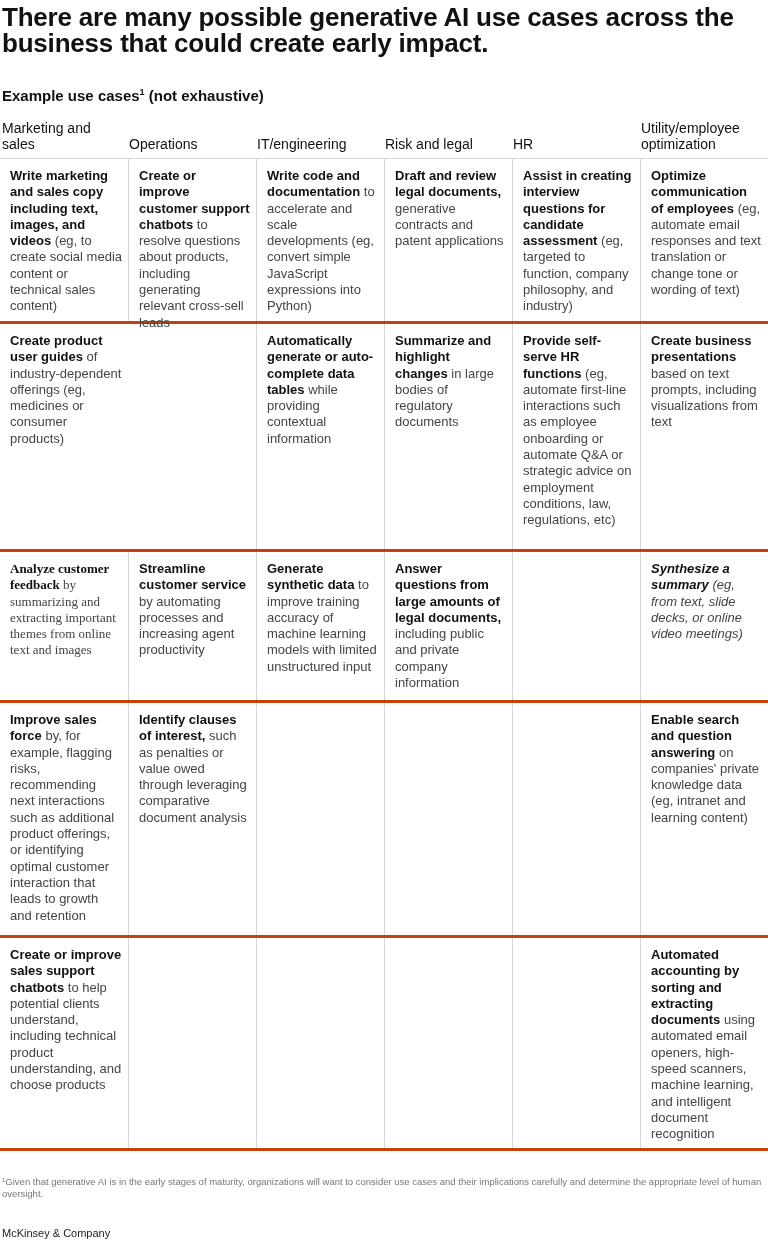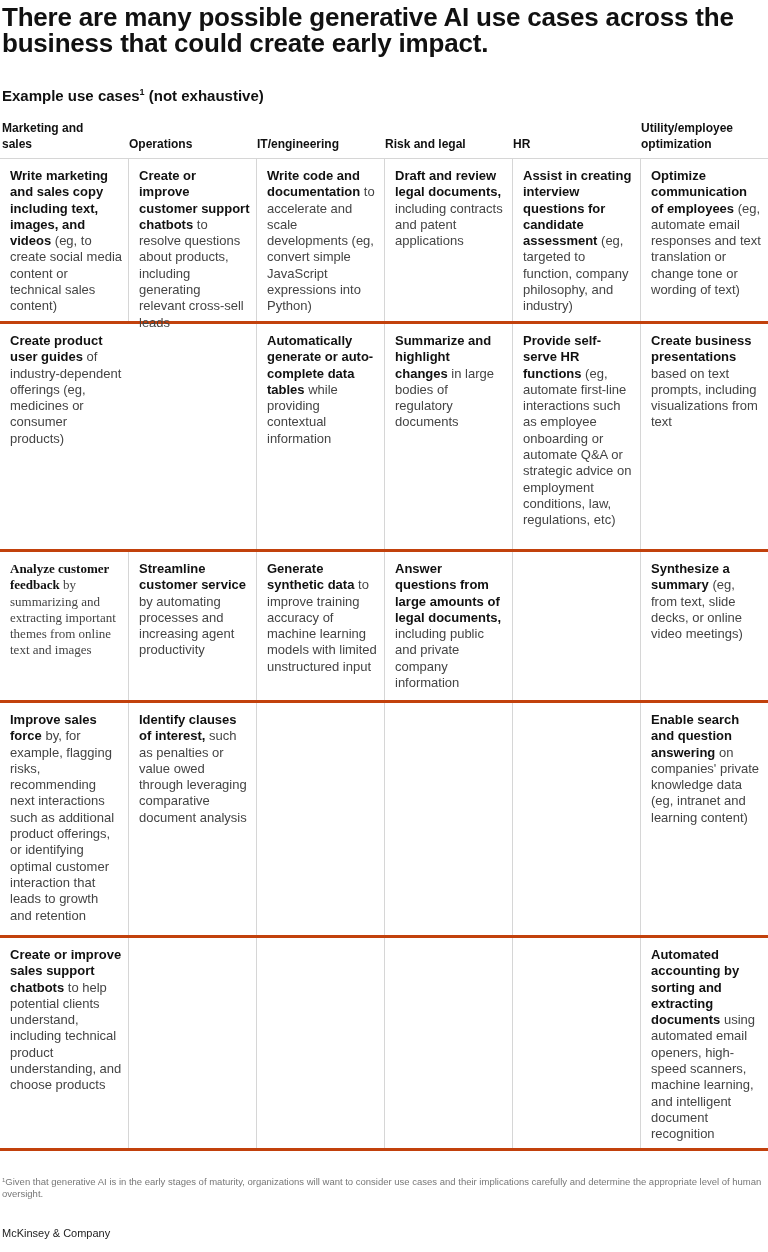--- a/index.html
+++ b/index.html
@@ -10,21 +10,21 @@
     font-size: 26px; line-height: 26px; font-weight: 700; color: #111;
     letter-spacing: -0.2px;
   }
   .subtitle {
     position: absolute; left: 2px; top: 82px;
     font-size: 15px; line-height: 20px; font-weight: 700; color: #111;
   }
   .subtitle sup { font-size: 9px; vertical-align: 6px; }
   .headers { position: absolute; left: 0; top: 118px; width: 768px; height: 40px; }
   .hdr {
-    position: absolute; bottom: 6px; font-size: 12px; line-height: 16px; font-weight: 700; color: #111;
+    position: absolute; bottom: 6px; font-size: 14px; line-height: 16px; font-weight: 400; color: #111;
   }
   .grid {
     position: absolute; left: 0; top: 158px; width: 768px;
     border-top: 1px solid #d6d6d6;
   }
   .row { position: relative; width: 768px; border-bottom: 3px solid #c2410c; }
   .cell {
     position: absolute; top: 0; bottom: 0; width: 128px;
     padding: 9px 6px 0 10px;
     font-size: 13px; line-height: 16.3px; color: #444;
@@ -55,38 +55,38 @@
   <div class="hdr" style="left:385px;">Risk and legal</div>
   <div class="hdr" style="left:513px;">HR</div>
   <div class="hdr" style="left:641px;width:120px;">Utility/employee optimization</div>
 </div>
 
 <div class="grid" id="grid">
     <div class="row" style="height: 165px;">
       <div class="cell" style="left: 0px;"><b>Write marketing and sales copy including text, images, and videos</b><span> (eg, to create social media content or technical sales content)</span></div>
       <div class="cell" style="left: 128px;"><b>Create or improve customer support chatbots</b><span> to resolve questions about products, including generating relevant cross-sell leads</span></div>
       <div class="cell" style="left: 256px;"><b>Write code and documentation</b><span> to accelerate and scale developments (eg, convert simple JavaScript expressions into Python)</span></div>
-      <div class="cell" style="left: 384px;"><b>Draft and review legal documents,</b><span> including contracts and patent applications</span></div>
+      <div class="cell" style="left: 384px;"><b>Draft and review legal documents,</b><span> generative contracts and patent applications</span></div>
       <div class="cell" style="left: 512px;"><b>Assist in creating interview questions for candidate assessment</b><span> (eg, targeted to function, company philosophy, and industry)</span></div>
       <div class="cell" style="left: 640px;"><b>Optimize communication of employees</b><span> (eg, automate email responses and text translation or change tone or wording of text)</span></div>
     </div>
     <div class="row" style="height: 228px;">
       <div class="cell" style="left: 0px;"><b>Create product user guides</b><span> of industry-dependent offerings (eg, medicines or consumer products)</span></div>
       <div class="cell" style="left: 256px;"><b>Automatically generate or auto-complete data tables</b><span> while providing contextual information</span></div>
       <div class="cell" style="left: 384px;"><b>Summarize and highlight changes</b><span> in large bodies of regulatory documents</span></div>
       <div class="cell" style="left: 512px;"><b>Provide self-serve HR functions</b><span> (eg, automate first-line interactions such as employee onboarding or automate Q&amp;A or strategic advice on employment conditions, law, regulations, etc)</span></div>
       <div class="cell" style="left: 640px;"><b>Create business presentations</b><span> based on text prompts, including visualizations from text</span></div>
     </div>
     <div class="row" style="height: 151px;">
       <div class="cell" style="left: 0px; font-family: Liberation Serif, serif;"><b>Analyze customer feedback</b><span> by summarizing and extracting important themes from online text and images</span></div>
       <div class="cell" style="left: 128px;"><b>Streamline customer service</b><span> by automating processes and increasing agent productivity</span></div>
       <div class="cell" style="left: 256px;"><b>Generate synthetic data</b><span> to improve training accuracy of machine learning models with limited unstructured input</span></div>
       <div class="cell" style="left: 384px;"><b>Answer questions from large amounts of legal documents,</b><span> including public and private company information</span></div>
       <div class="cell" style="left: 512px;"><b></b><span></span></div>
-      <div class="cell" style="left: 640px;"><b>Synthesize a summary</b><span> (eg, from text, slide decks, or online video meetings)</span></div>
+      <div class="cell" style="left: 640px; font-style: italic;"><b>Synthesize a summary</b><span> (eg, from text, slide decks, or online video meetings)</span></div>
     </div>
     <div class="row" style="height: 235px;">
       <div class="cell" style="left: 0px;"><b>Improve sales force</b><span> by, for example, flagging risks, recommending next interactions such as additional product offerings, or identifying optimal customer interaction that leads to growth and retention</span></div>
       <div class="cell" style="left: 128px;"><b>Identify clauses of interest,</b><span> such as penalties or value owed through leveraging comparative document analysis</span></div>
       <div class="cell" style="left: 256px;"><b></b><span></span></div>
       <div class="cell" style="left: 384px;"><b></b><span></span></div>
       <div class="cell" style="left: 512px;"><b></b><span></span></div>
       <div class="cell" style="left: 640px;"><b>Enable search and question answering</b><span> on companies' private knowledge data (eg, intranet and learning content)</span></div>
     </div>
     <div class="row" style="height: 213px;">

